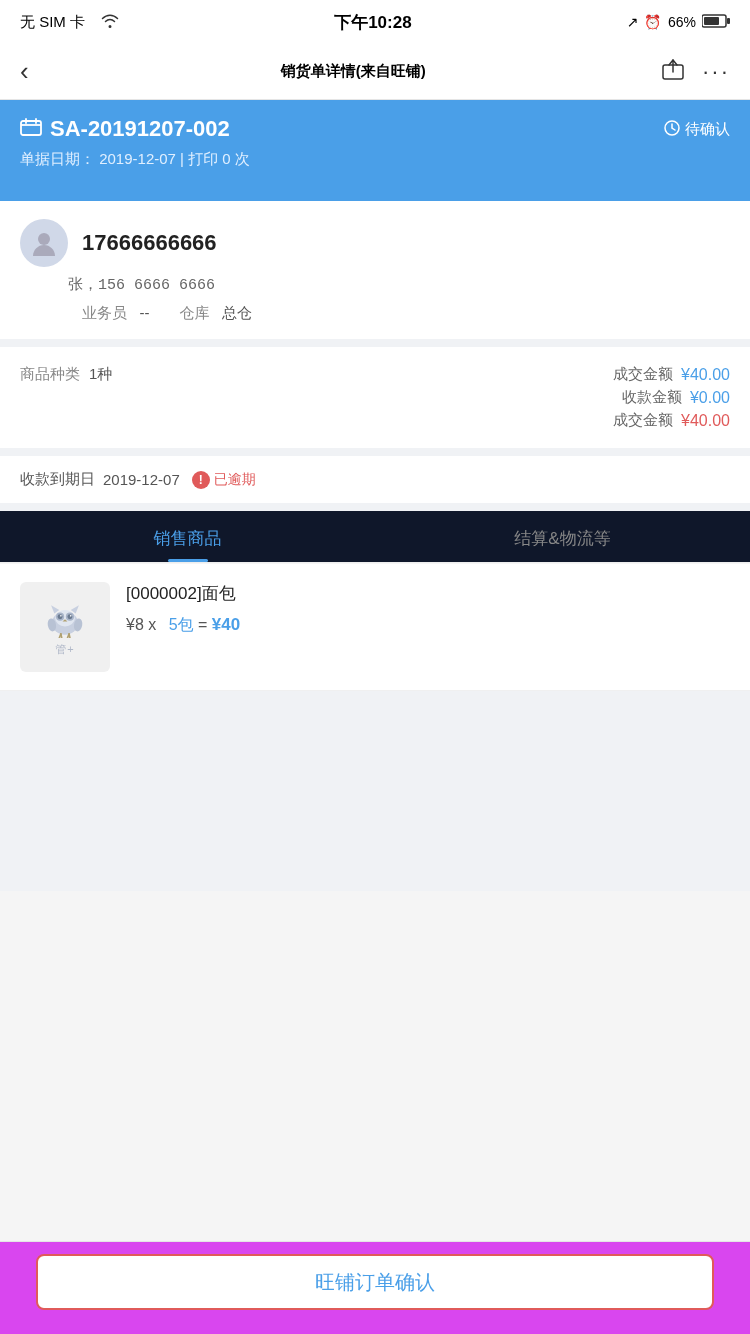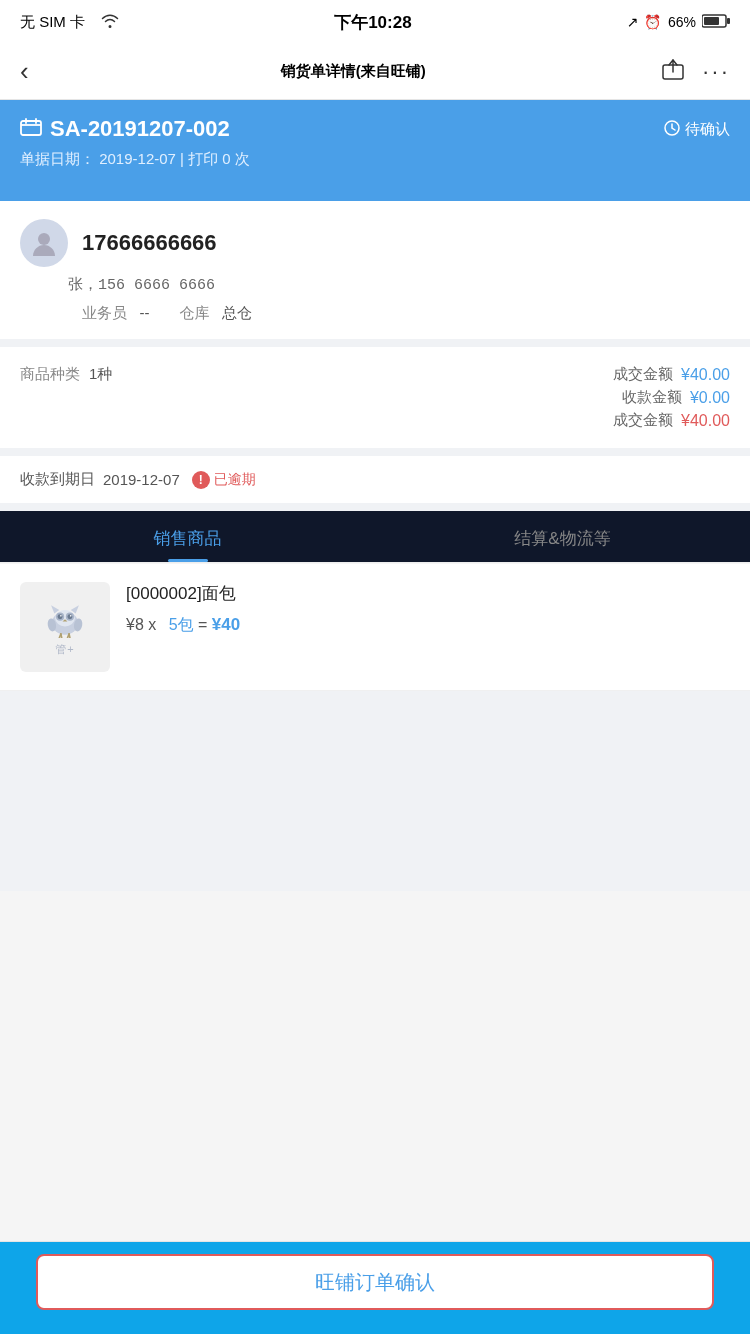--- a/index.html
+++ b/index.html
@@ -257,21 +257,21 @@
       background: #f0f2f5;
       height: 200px;
     }
 
     
     .bottom-bar {
       position: fixed;
       bottom: 0;
       left: 0;
       width: 750px;
-      background: #0ea5e9;
+      background: #d946ef;
       padding: 12px 36px 24px;
       border-top: 1px solid #e5e5e5;
     }
     .confirm-btn {
       width: 100%;
       height: 56px;
       border: 2.5px solid #e05a5a;
       border-radius: 8px;
       background: #fff;
       color: #4a9fe8;

